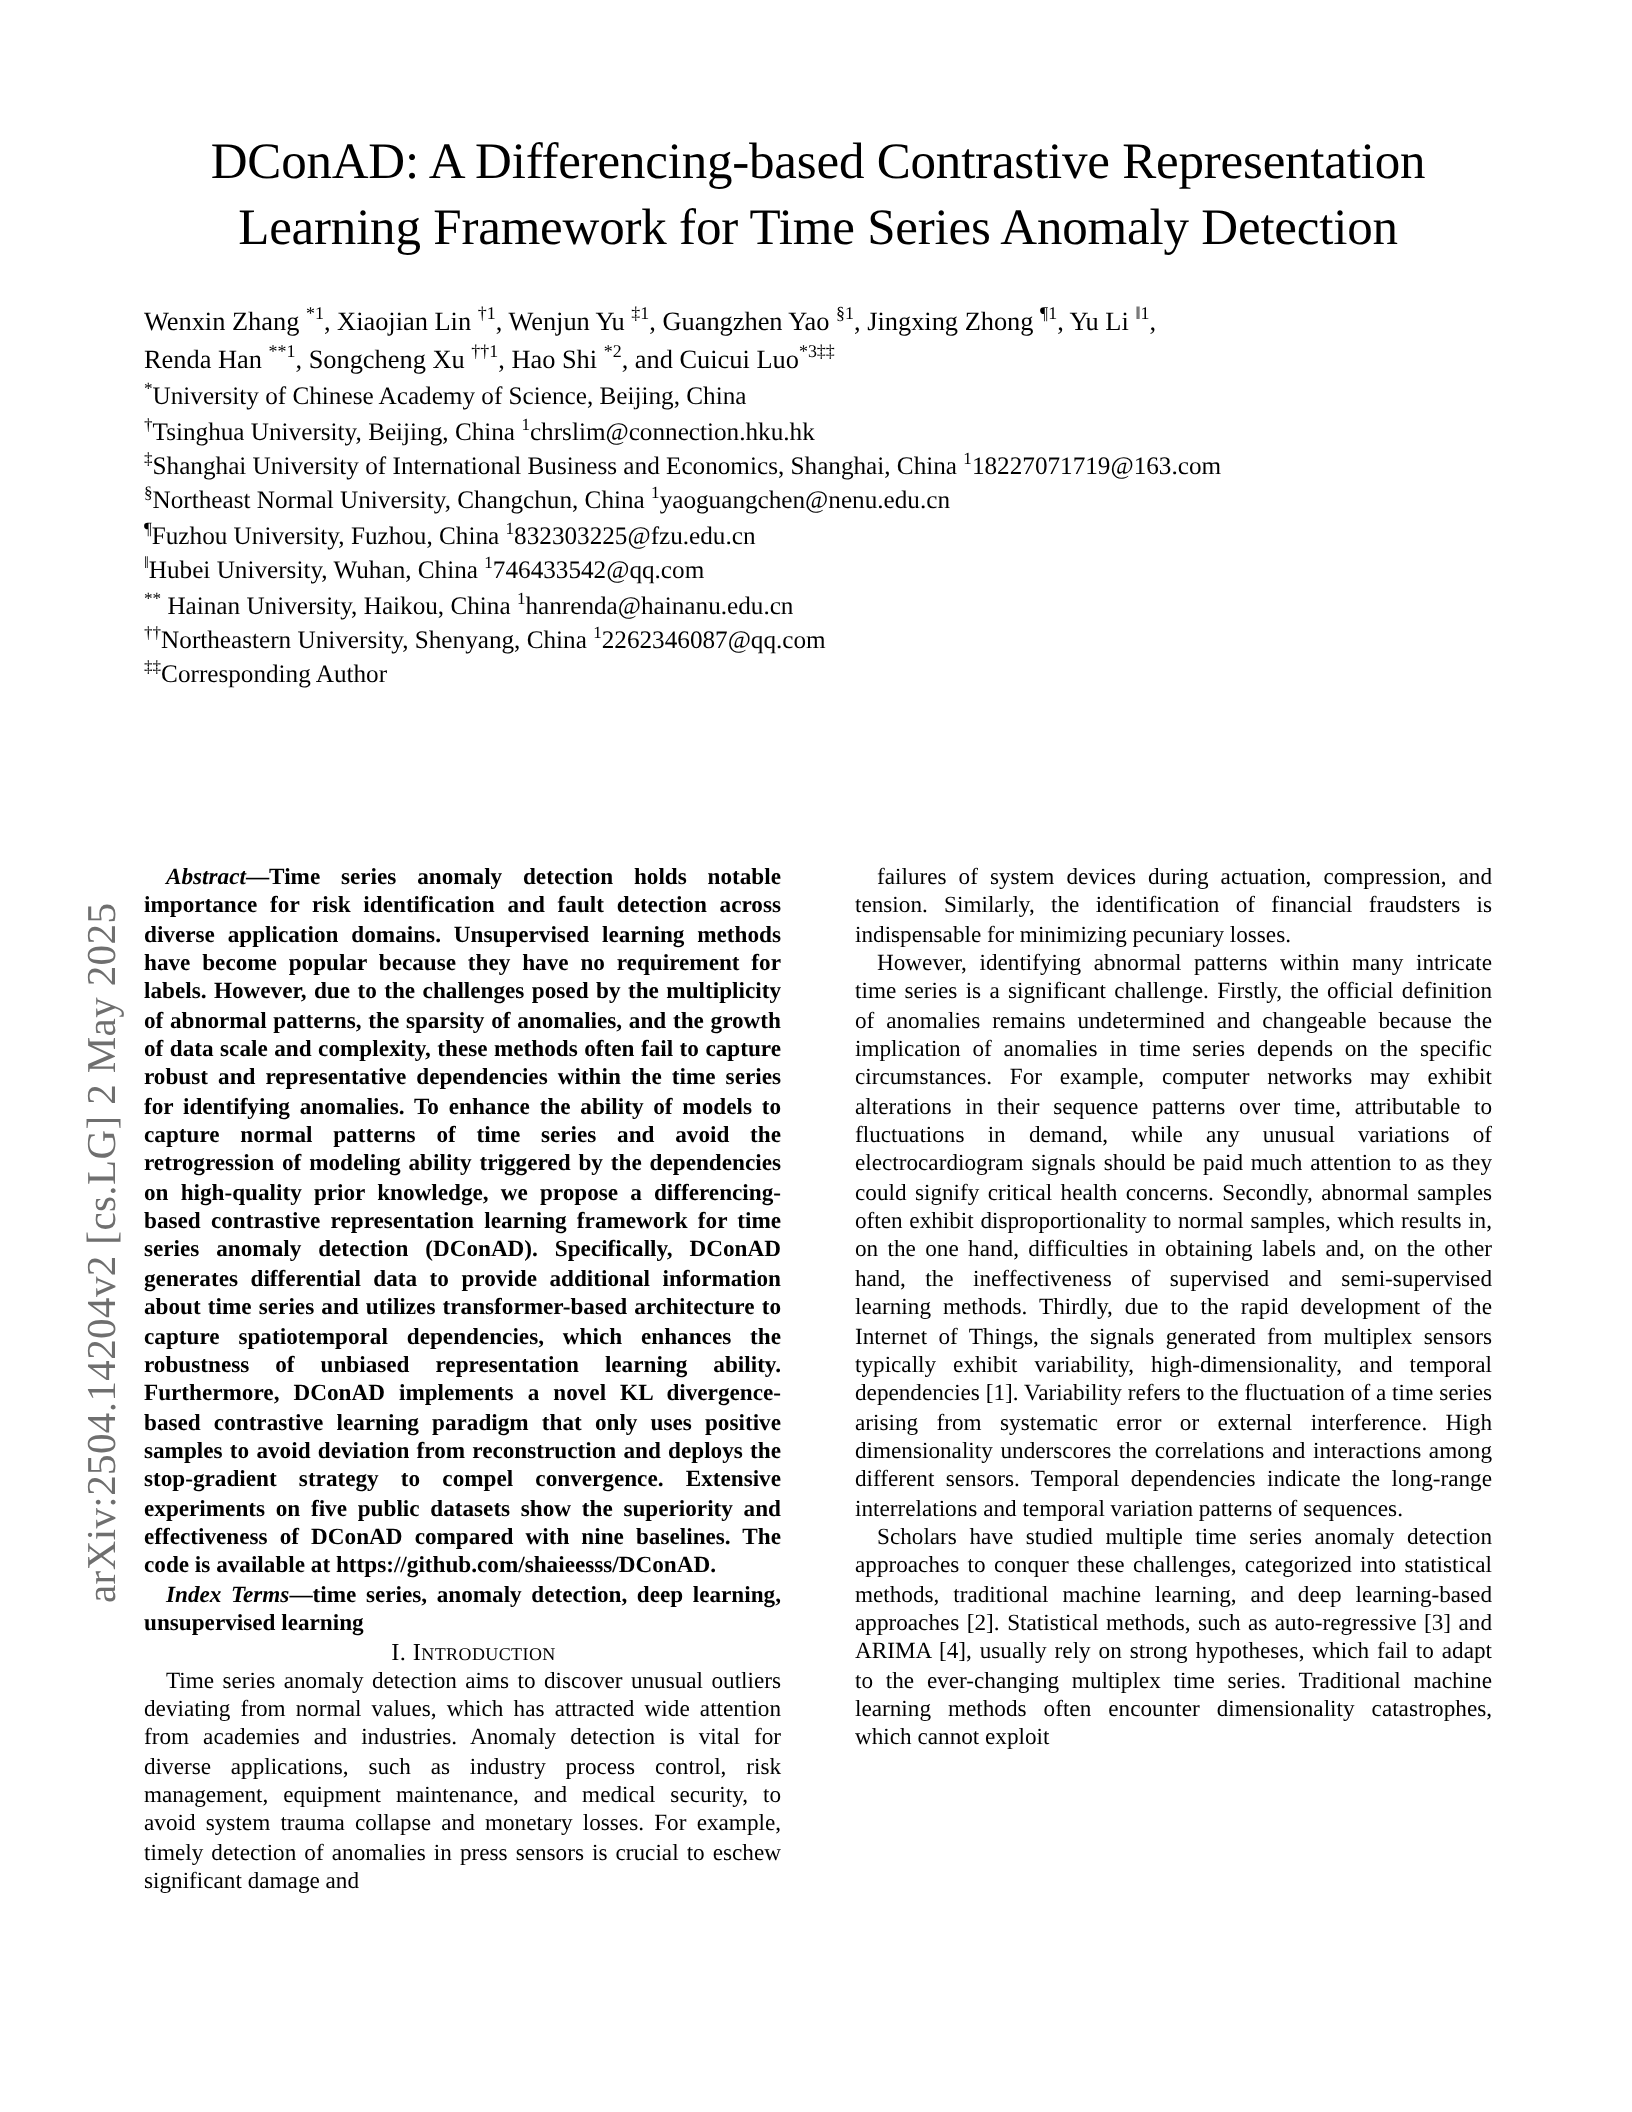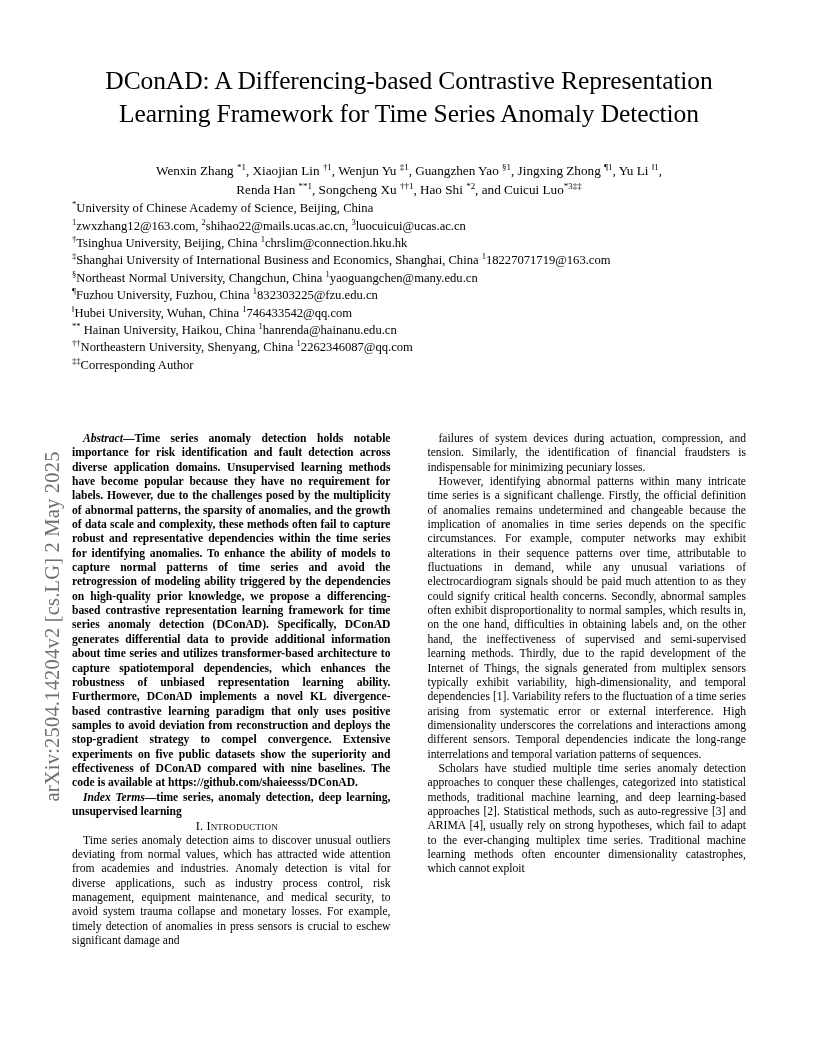--- a/index.html
+++ b/index.html
@@ -57,22 +57,21 @@
     font-size: 25.5px;
     line-height: 33px;
     font-weight: normal;
     margin: 0;
     letter-spacing: -0.1px;
     padding: 0 22px;
   }
 
   
   #authors-block {
-    text-align: center;
-    margin-top: 32px;
+    margin-top: 22px;
     font-size: 13.2px;
     line-height: 18.6px;
   }
   .author-line { white-space: normal; }
   sup {
     font-size: 0.68em;
     vertical-align: super;
     line-height: 0;
   }
 
@@ -142,24 +141,23 @@
     <h1 id="paper-title">DConAD: A Differencing-based Contrastive Representation Learning Framework for Time Series Anomaly Detection</h1>
   </div>
 
   <div id="authors-block">
     <div class="author-line" id="author-line-1"><span>Wenxin Zhang </span><sup>*1</sup><span>, Xiaojian Lin </span><sup>†1</sup><span>, Wenjun Yu </span><sup>‡1</sup><span>, Guangzhen Yao </span><sup>§1</sup><span>, Jingxing Zhong </span><sup>¶1</sup><span>, Yu Li </span><sup>‖1</sup><span>,</span></div>
     <div class="author-line" id="author-line-2"><span>Renda Han </span><sup>**1</sup><span>, Songcheng Xu </span><sup>††1</sup><span>, Hao Shi </span><sup>*2</sup><span>, and Cuicui Luo</span><sup>*3‡‡</sup></div>
   </div>
 
   <div id="affiliations-block">
       <div class="affil-line"><sup>*</sup><span>University of Chinese Academy of Science, Beijing, China</span></div>
-      <div class="affil-line"><sup>1</sup><span>zwxzhang12@163.com, </span><sup>2</sup><span>shihao22@mails.ucas.ac.cn, </span><sup>3</sup><span>luocuicui@ucas.ac.cn</span></div>
       <div class="affil-line"><sup>†</sup><span>Tsinghua University, Beijing, China </span><sup>1</sup><span>chrslim@connection.hku.hk</span></div>
       <div class="affil-line"><sup>‡</sup><span>Shanghai University of International Business and Economics, Shanghai, China </span><sup>1</sup><span>18227071719@163.com</span></div>
-      <div class="affil-line"><sup>§</sup><span>Northeast Normal University, Changchun, China </span><sup>1</sup><span>yaoguangchen@many.edu.cn</span></div>
+      <div class="affil-line"><sup>§</sup><span>Northeast Normal University, Changchun, China </span><sup>1</sup><span>yaoguangchen@nenu.edu.cn</span></div>
       <div class="affil-line"><sup>¶</sup><span>Fuzhou University, Fuzhou, China </span><sup>1</sup><span>832303225@fzu.edu.cn</span></div>
       <div class="affil-line"><sup>‖</sup><span>Hubei University, Wuhan, China </span><sup>1</sup><span>746433542@qq.com</span></div>
       <div class="affil-line"><sup>**</sup><span> Hainan University, Haikou, China </span><sup>1</sup><span>hanrenda@hainanu.edu.cn</span></div>
       <div class="affil-line"><sup>††</sup><span>Northeastern University, Shenyang, China </span><sup>1</sup><span>2262346087@qq.com</span></div>
       <div class="affil-line"><sup>‡‡</sup><span>Corresponding Author</span></div>
     </div>
 
   <div id="body-columns">
 
     <div class="column" id="column-left">

